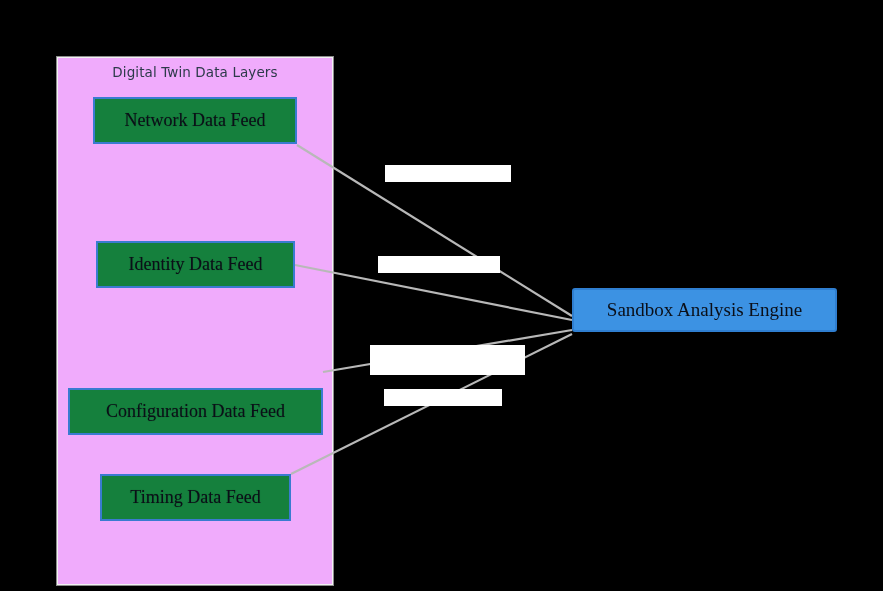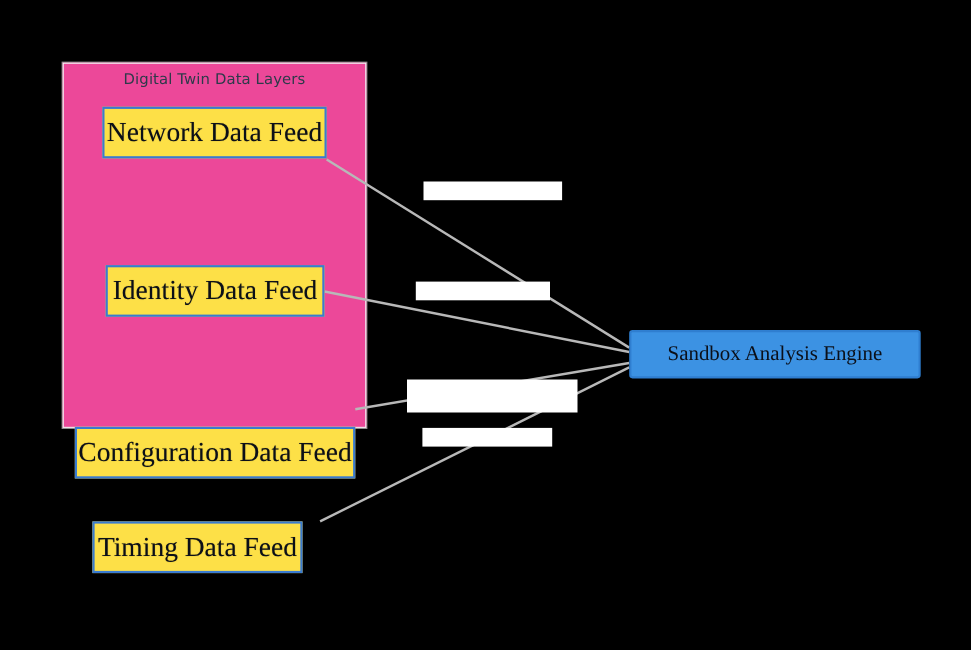--- a/index.html
+++ b/index.html
@@ -15,47 +15,47 @@
     overflow: hidden;
     font-family: "Liberation Serif", serif;
   }
 
   
   .cluster {
     position: absolute;
     left: 57px;
     top: 57px;
     width: 276px;
-    height: 332px;
-    background: #ec4899;
+    height: 528px;
+    background: #f0abfc;
     border: 1px solid #f2f2f2;
     box-sizing: border-box;
     box-shadow: 0 0 0 1px #8c8c8c;
   }
   .cluster-title {
     position: absolute;
     left: 0;
     top: 6px;
     width: 100%;
     text-align: center;
     font-family: "DejaVu Sans", sans-serif;
     font-size: 13.5px;
     color: #2d3a4a;
     letter-spacing: 0.1px;
   }
 
   
   .node {
     position: absolute;
     box-sizing: border-box;
-    background: #fde047;
+    background: #15803d;
     border: 2px solid #3a7bd0;
     color: #0b0f18;
     font-family: "Liberation Serif", serif;
-    font-size: 25px;
+    font-size: 18px;
     display: flex;
     align-items: center;
     justify-content: center;
     white-space: nowrap;
     text-shadow: 0 0 1px rgba(0,0,0,0.35);
   }
 
   
   .engine {
     position: absolute;
@@ -67,21 +67,20 @@
     background: #3c92e3;
     border: 2px solid #2f7ed0;
     border-radius: 3px;
     color: #0b0f18;
     font-family: "Liberation Serif", serif;
     font-size: 19px;
     display: flex;
     align-items: center;
     justify-content: center;
     white-space: nowrap;
-    margin-top: 12px;
   }
 
   
   #edges {
     position: absolute;
     left: 0;
     top: 0;
     width: 883px;
     height: 591px;
     pointer-events: none;
@@ -122,21 +121,21 @@
   </div>
 
   <div class="node" style="left:96px; top:241px; width:199px; height:47px;">
     <span>Identity Data Feed</span>
   </div>
 
   <div class="node" style="left:68px; top:348px; width:255px; height:47px;margin-top:40px;">
     <span>Configuration Data Feed</span>
   </div>
 
-  <div class="node" style="left:84px; top:474px; width:191px; height:47px;">
+  <div class="node" style="left:100px; top:474px; width:191px; height:47px;">
     <span>Timing Data Feed</span>
   </div>
 
   <div class="engine">
     <span>Sandbox Analysis Engine</span>
   </div>
 
   <div class="edge-label" style="left:385px; top:165px; width:126px; height:17px;"></div>
   <div class="edge-label" style="left:378px; top:256px; width:122px; height:17px;"></div>
   <div class="edge-label" style="left:370px; top:345px; width:155px; height:30px;"></div>

